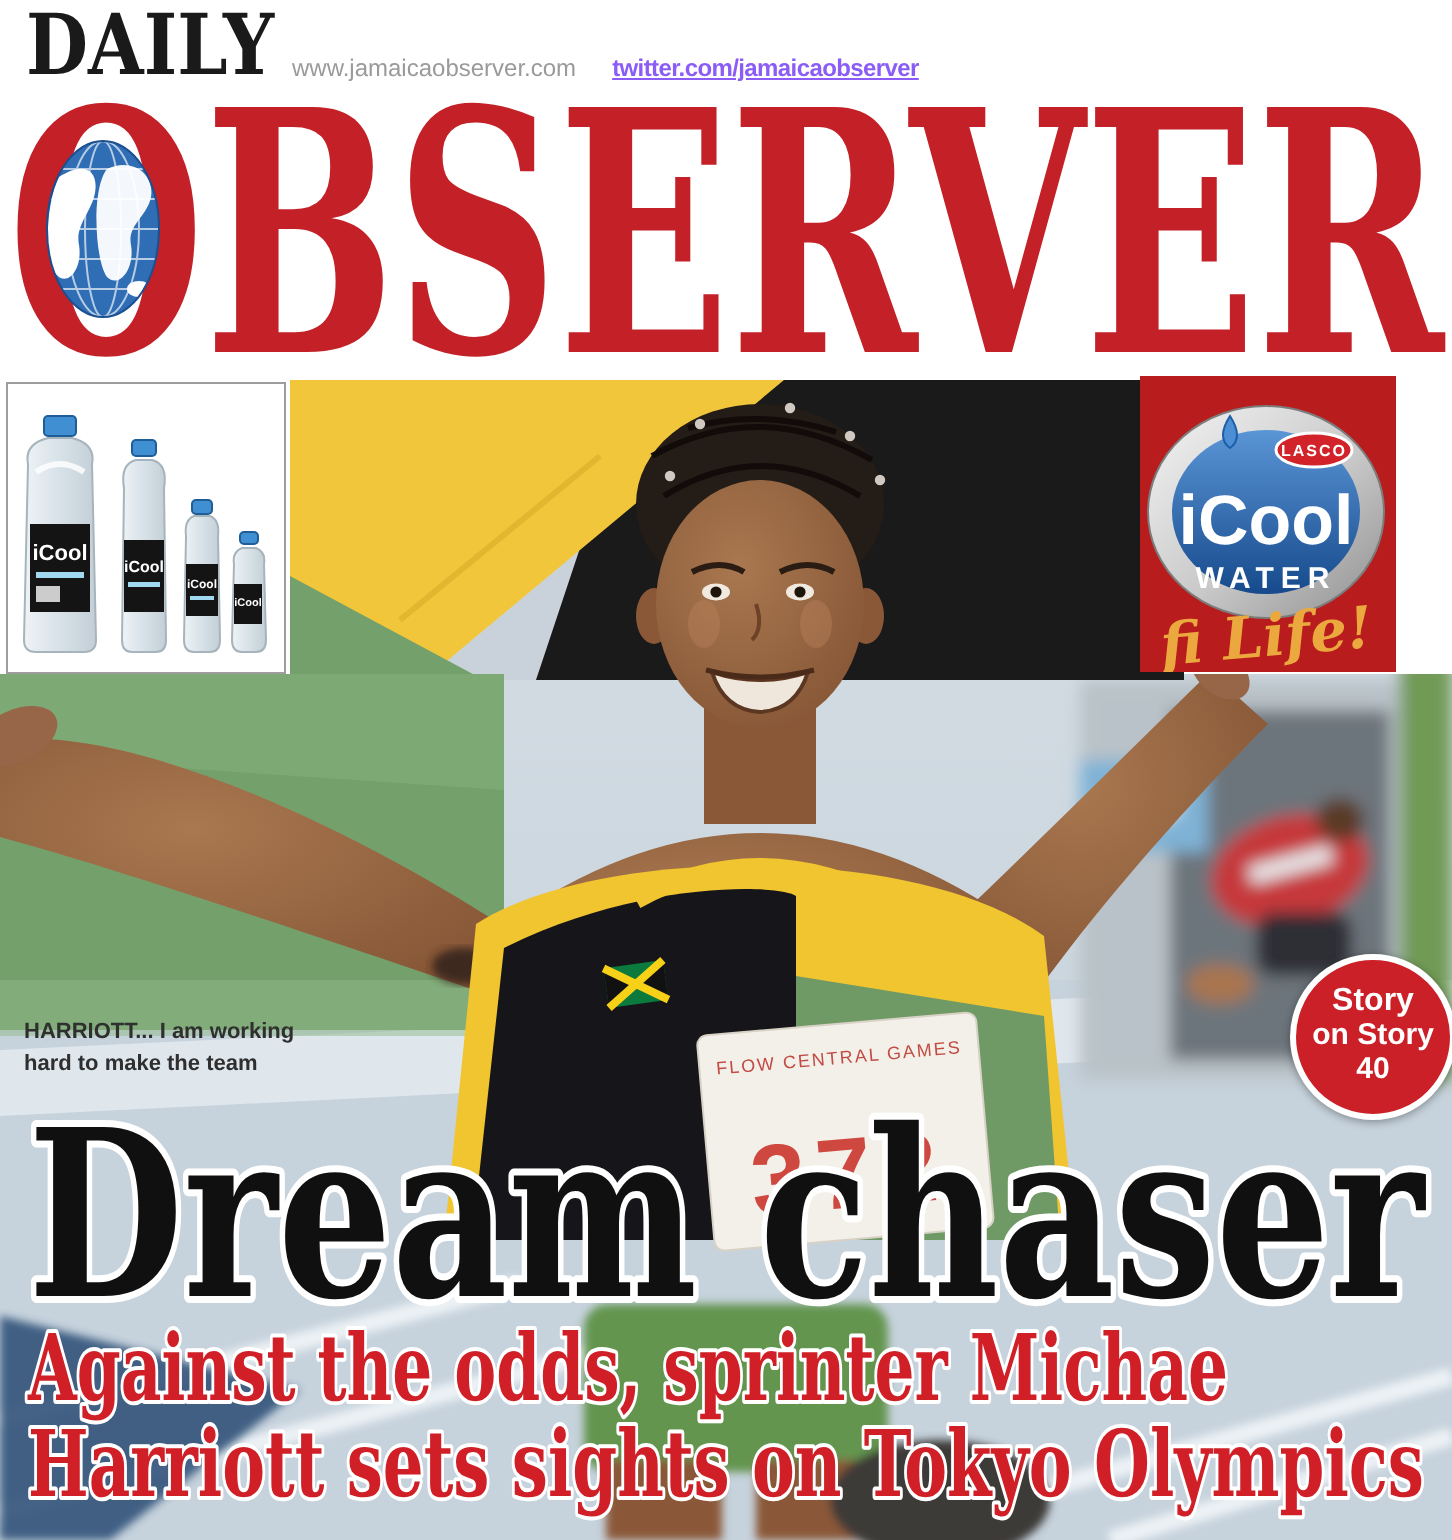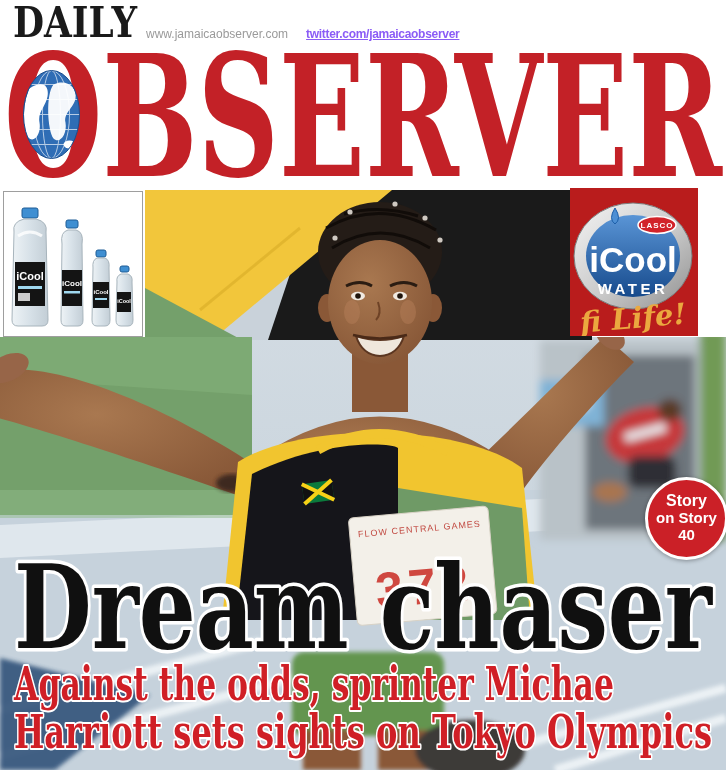--- a/index.html
+++ b/index.html
@@ -266,20 +266,24 @@
           <line x1="-28" y1="30" x2="28" y2="30"></line>
         </g>
         <path d="M-22,-26 C-10,-34 -2,-30 -4,-18 C-6,-8 -14,-2 -12,8 C-10,20 -18,30 -24,22 C-30,12 -28,-14 -22,-26 Z" fill="#ffffff"></path>
         <path d="M2,-30 C14,-36 26,-28 24,-16 C22,-6 12,-2 14,8 C16,20 8,30 2,24 C-4,16 -6,-20 2,-30 Z" fill="#ffffff" opacity="0.95"></path>
         <ellipse cx="18" cy="30" rx="6" ry="4" fill="#ffffff"></ellipse>
       </g>
       <ellipse rx="28" ry="44" fill="none" stroke="#1b4f8f"></ellipse>
     </g>
   </svg>
 
+  <div id="caption" class="abs">
+    <div>HARRIOTT... I am working</div>
+    <div>hard to make the team</div>
+  </div>
 
   <div id="badge" class="abs">
     <div class="b1">Story</div>
     <div class="b2">on Story</div>
     <div class="b3">40</div>
   </div>
 
   <svg id="headline-svg" class="abs" width="726" height="112" viewBox="0 0 726 112">
     <text x="14" y="92" font-family="DejaVu Serif, Liberation Serif, serif" font-size="116" font-weight="bold" fill="#101010" stroke="#ffffff" stroke-width="7" stroke-linejoin="round" paint-order="stroke" textLength="698" lengthAdjust="spacingAndGlyphs">Dream chaser</text>
   </svg>

